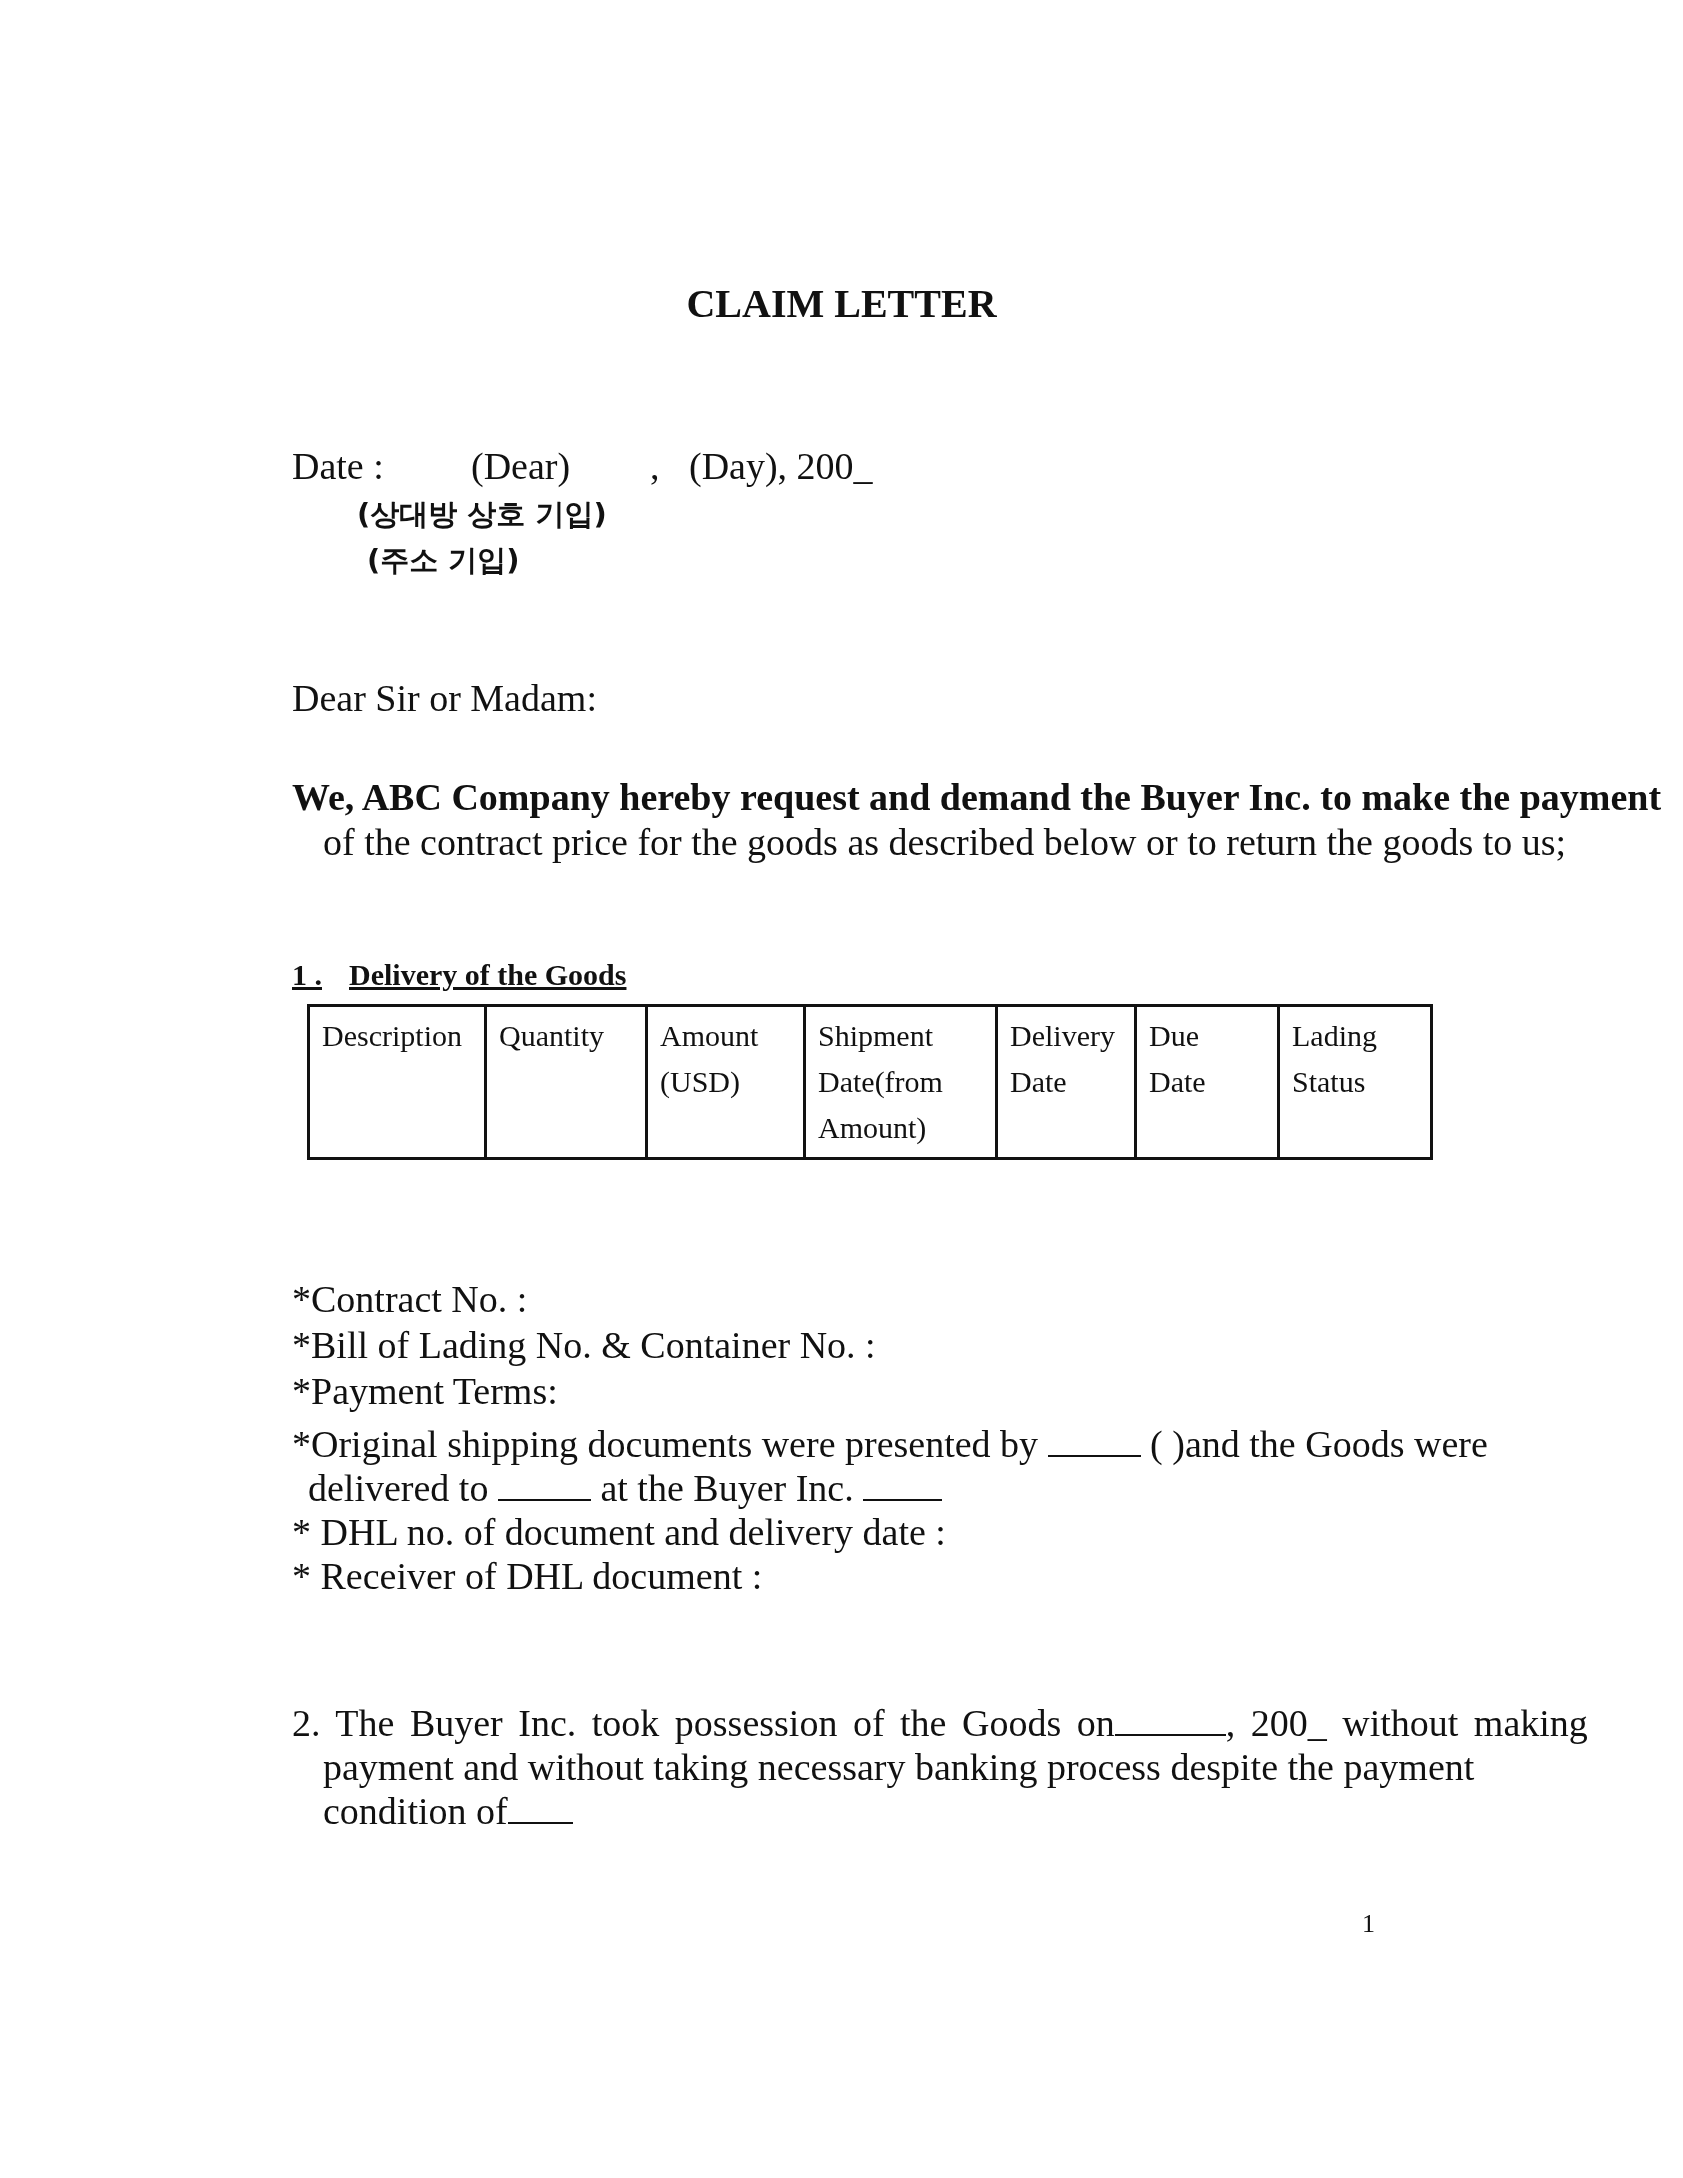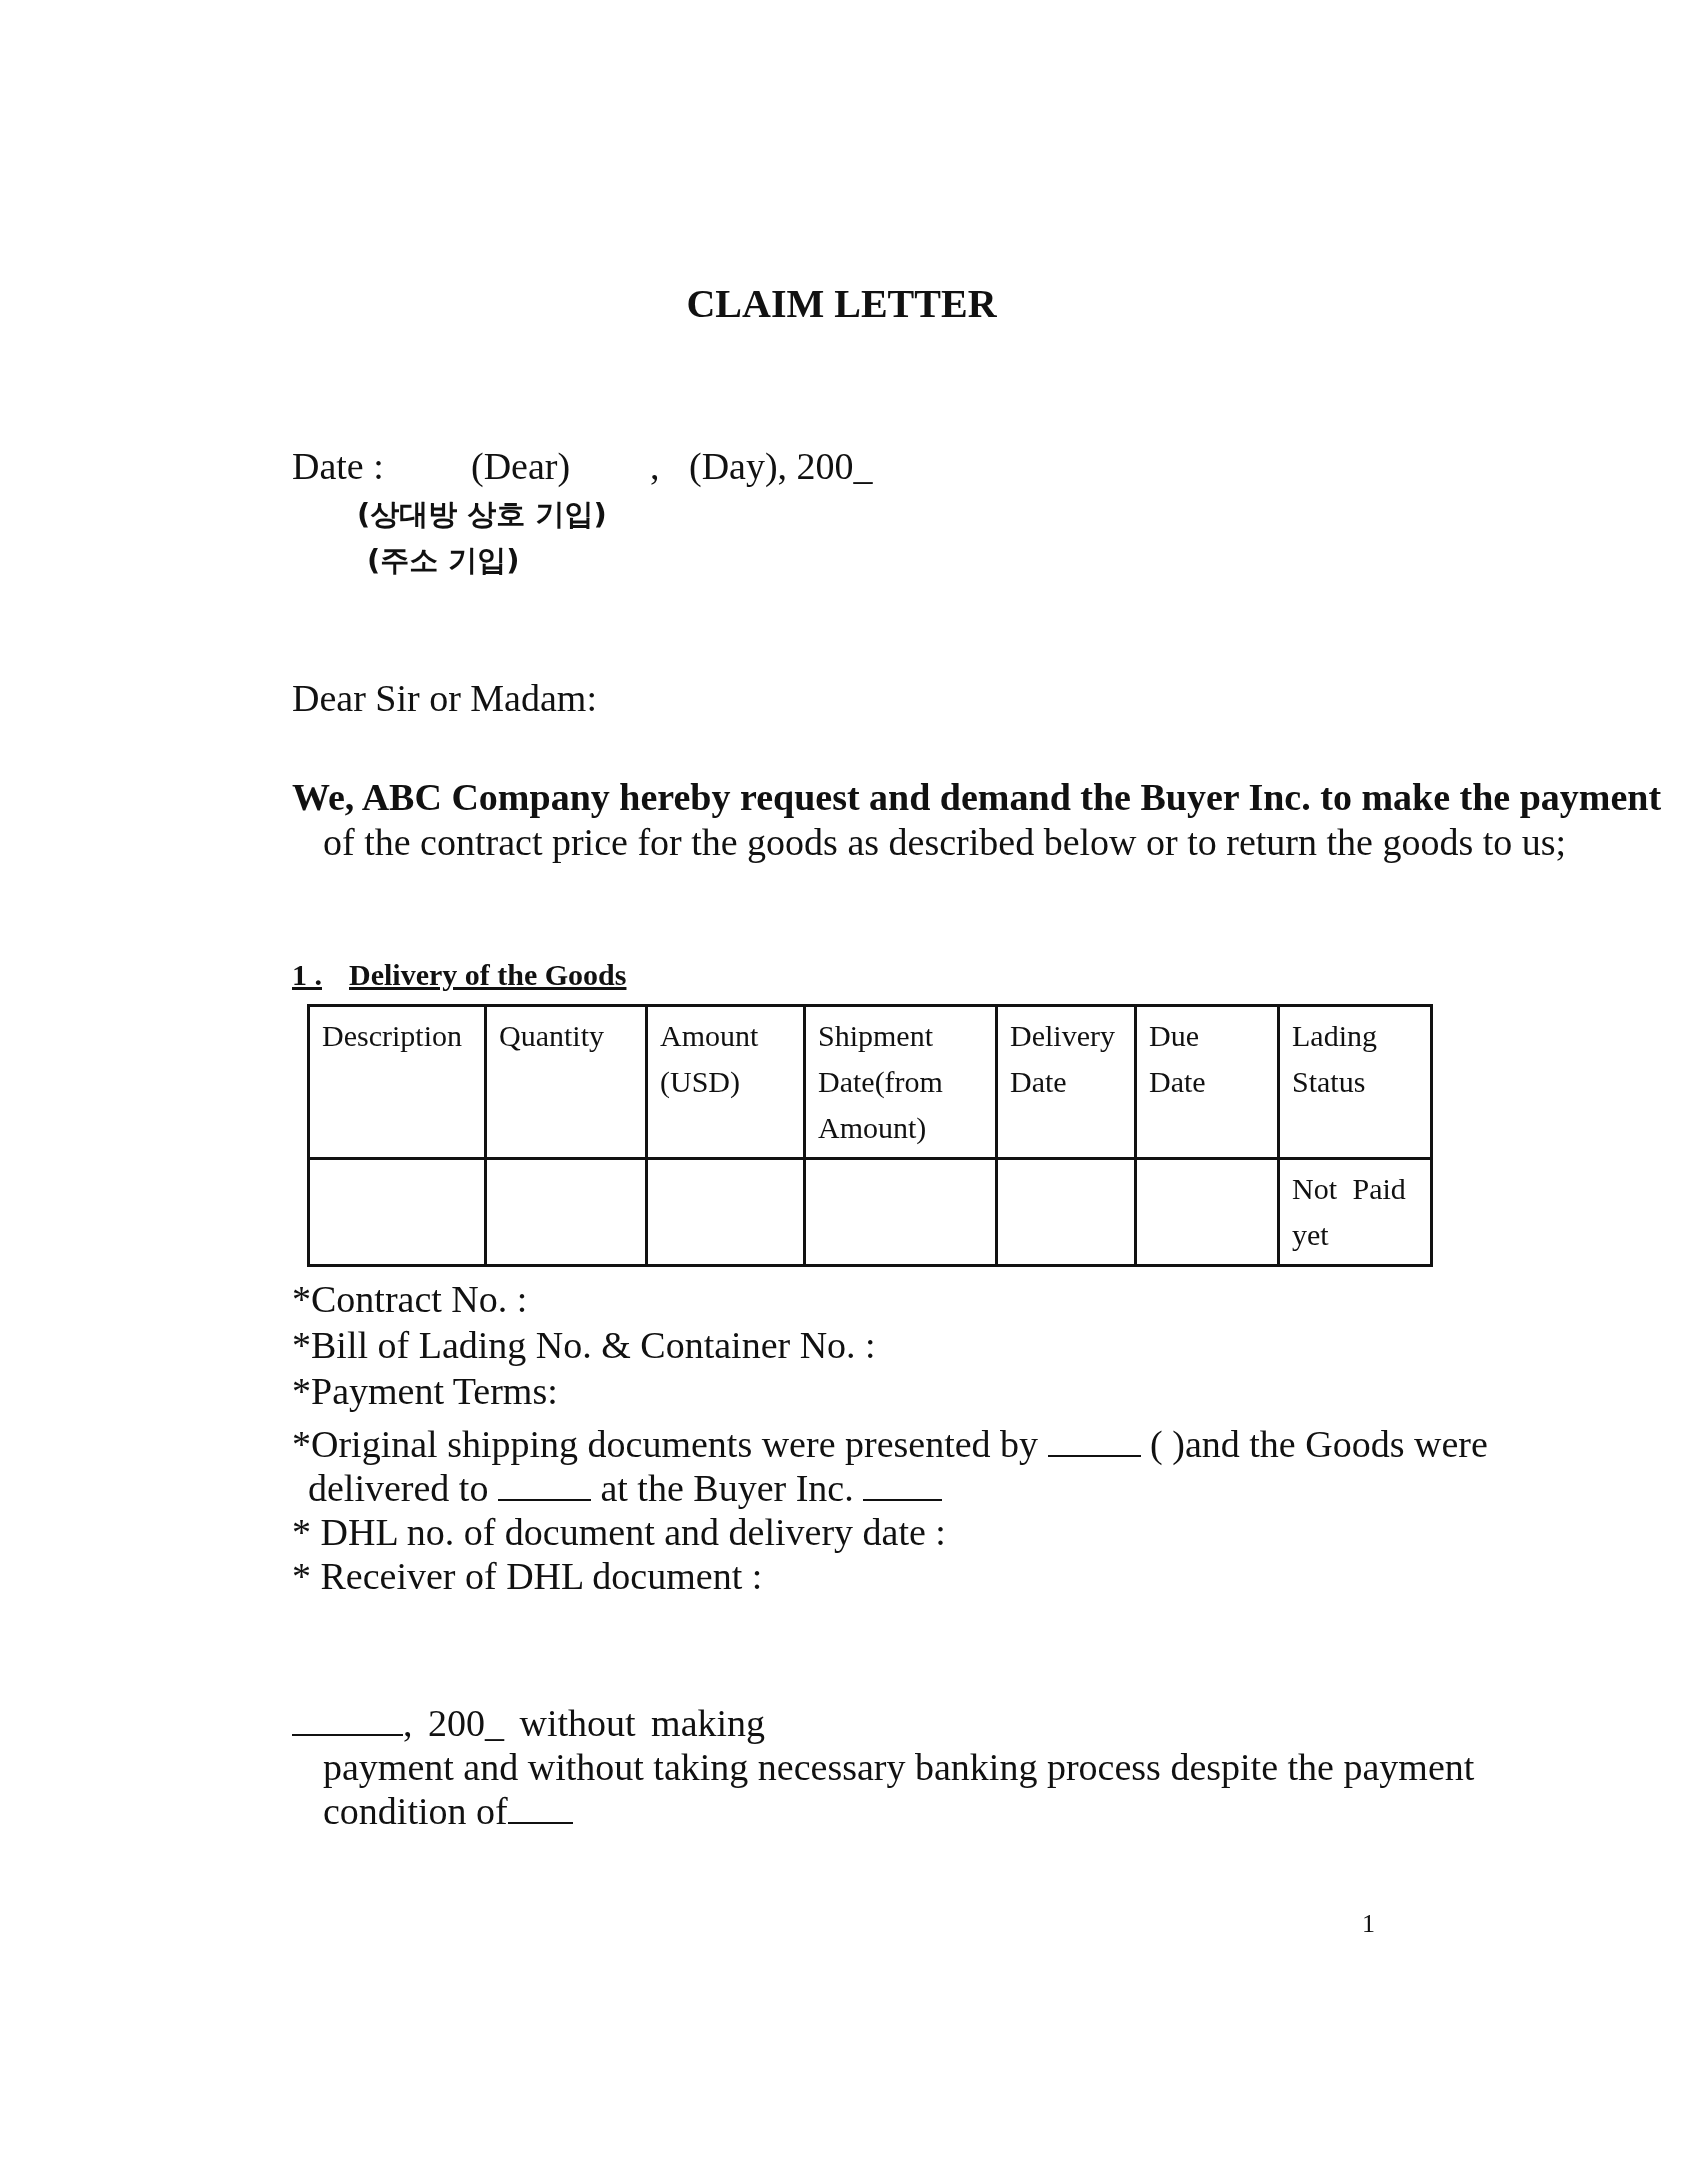--- a/index.html
+++ b/index.html
@@ -42,29 +42,20 @@
   <tbody>
       <tr class="head">
     <td style="width:150px;"><span>Description</span></td>
     <td style="width:134px;"><span>Quantity</span></td>
     <td style="width:131px;"><span>Amount</span><br><span>(USD)</span></td>
     <td style="width:165px;"><span>Shipment</span><br><span>Date(from</span><br><span>Amount)</span></td>
     <td style="width:112px;"><span>Delivery</span><br><span>Date</span></td>
     <td style="width:116px;"><span>Due</span><br><span>Date</span></td>
     <td style="width:126px;"><span>Lading</span><br><span>Status</span></td>
   </tr>
-  <tr class="body">
-    <td></td>
-    <td></td>
-    <td></td>
-    <td></td>
-    <td></td>
-    <td></td>
-    <td style="white-space:normal; word-spacing:8px;">Not Paid yet</td>
-  </tr>
 </tbody>
   </table>
 
 <div class="abs txt" style="left:292px; top:1280px;">*Contract No. :</div>
 <div class="abs txt" style="left:292px; top:1326px;">*Bill of Lading No. &amp; Container No. :</div>
 <div class="abs txt" style="left:292px; top:1372px;">*Payment Terms:</div>
 
 <div class="abs txt" style="left:292px; top:1425px;">
   <span>*Original shipping documents were presented by</span>
   <span class="blank" style="width:93px;"></span>
@@ -73,20 +64,21 @@
 <div class="abs txt" style="left:308px; top:1469px;">
   <span>delivered to</span>
   <span class="blank" style="width:93px;"></span>
   <span>at the Buyer Inc.</span>
   <span class="blank" style="width:79px;"></span>
 </div>
 <div class="abs txt" style="left:292px; top:1513px;">* DHL no. of document and delivery date :</div>
 <div class="abs txt" style="left:292px; top:1557px;">* Receiver of DHL document :</div>
 
 <div class="abs txt" style="left:292px; top:1704px; width:1087px; display:flex; justify-content:space-between;">
+  <span style="word-spacing:6px;">2. The Buyer Inc. took possession of the Goods on</span>
   <span style="display:inline-flex; align-items:baseline;">
     <span class="blank" style="width:111px;"></span>
     <span style="word-spacing:6px;">, 200_ without making</span>
   </span>
 </div>
 <div class="abs txt just" style="left:323px; top:1748px; width:1056px;">payment and without taking necessary banking process despite the payment</div>
 <div class="abs txt" style="left:323px; top:1792px;">
   <span>condition of</span><span class="blank" style="width:65px;"></span>
 </div>
 

